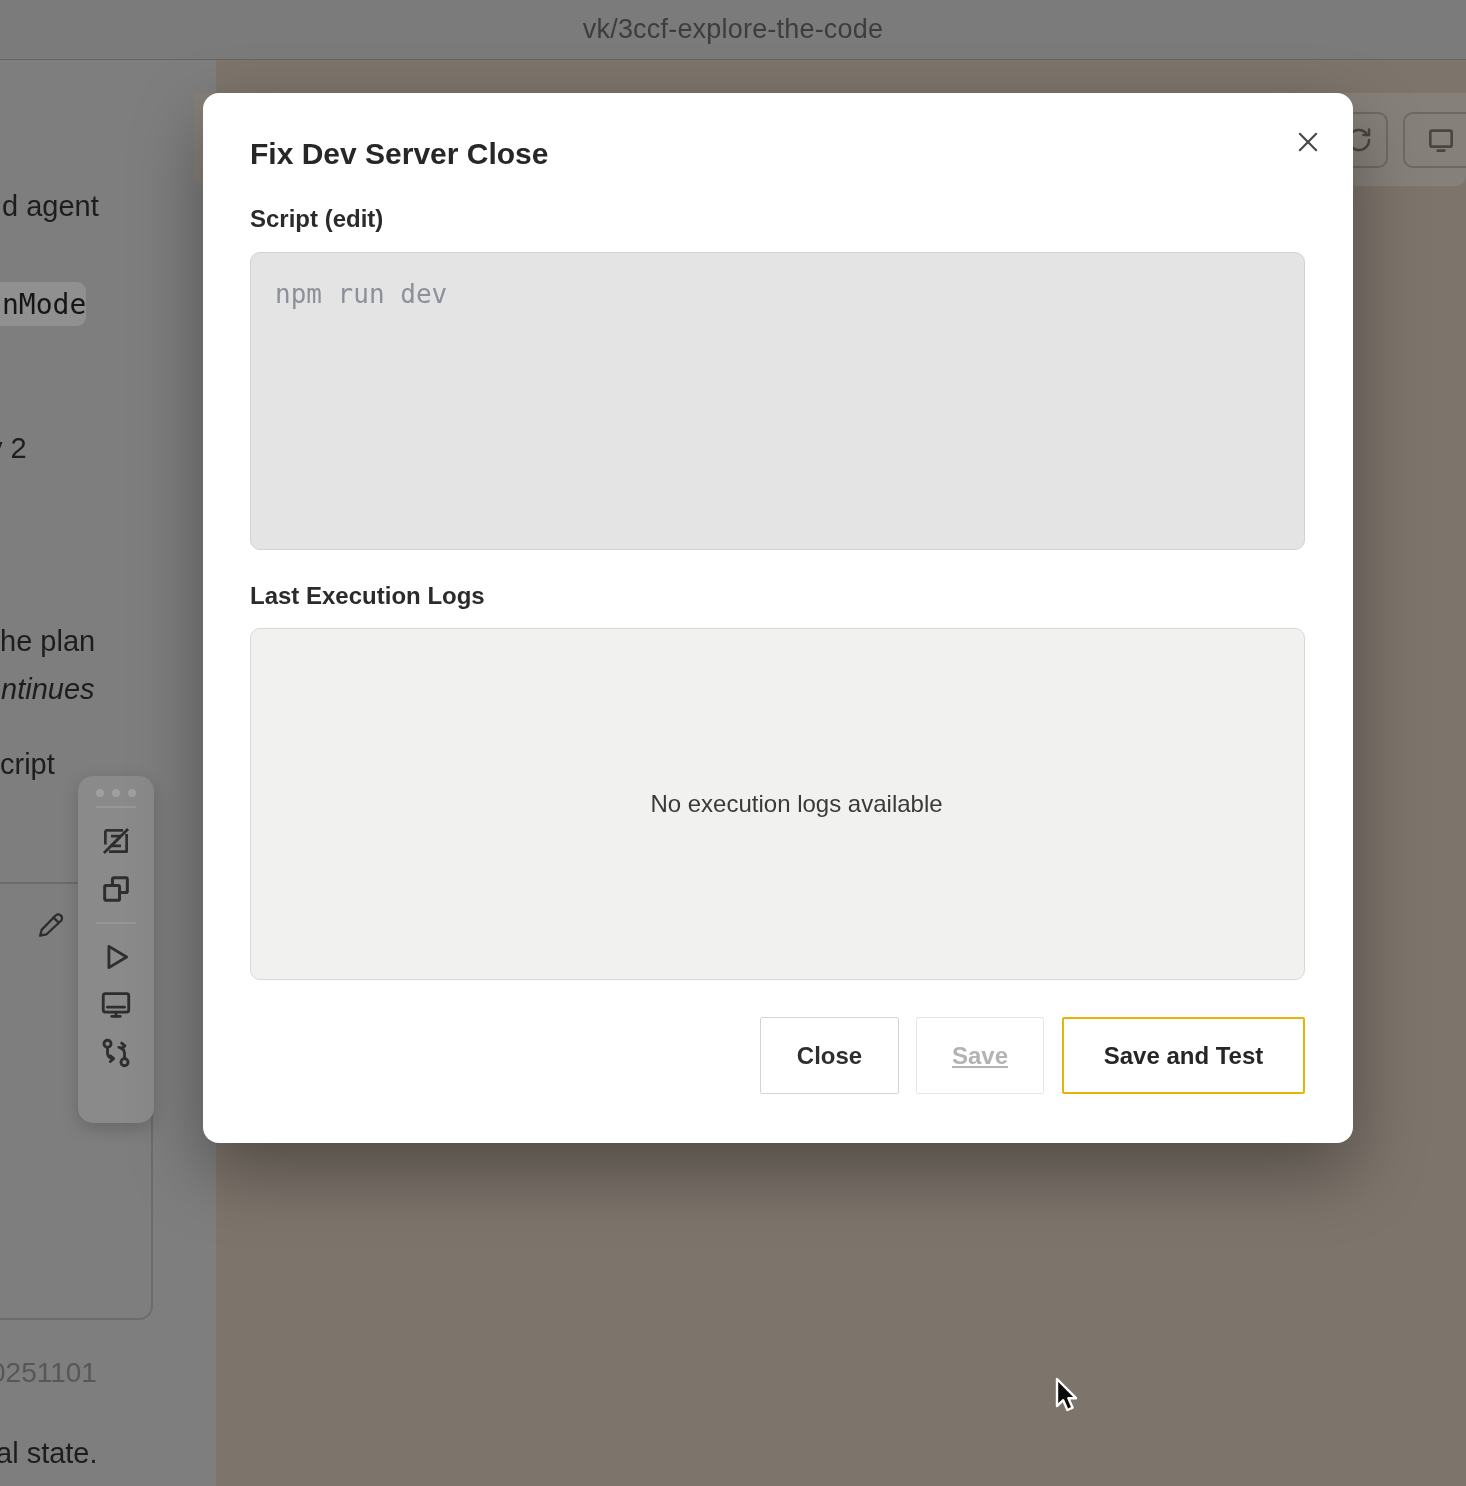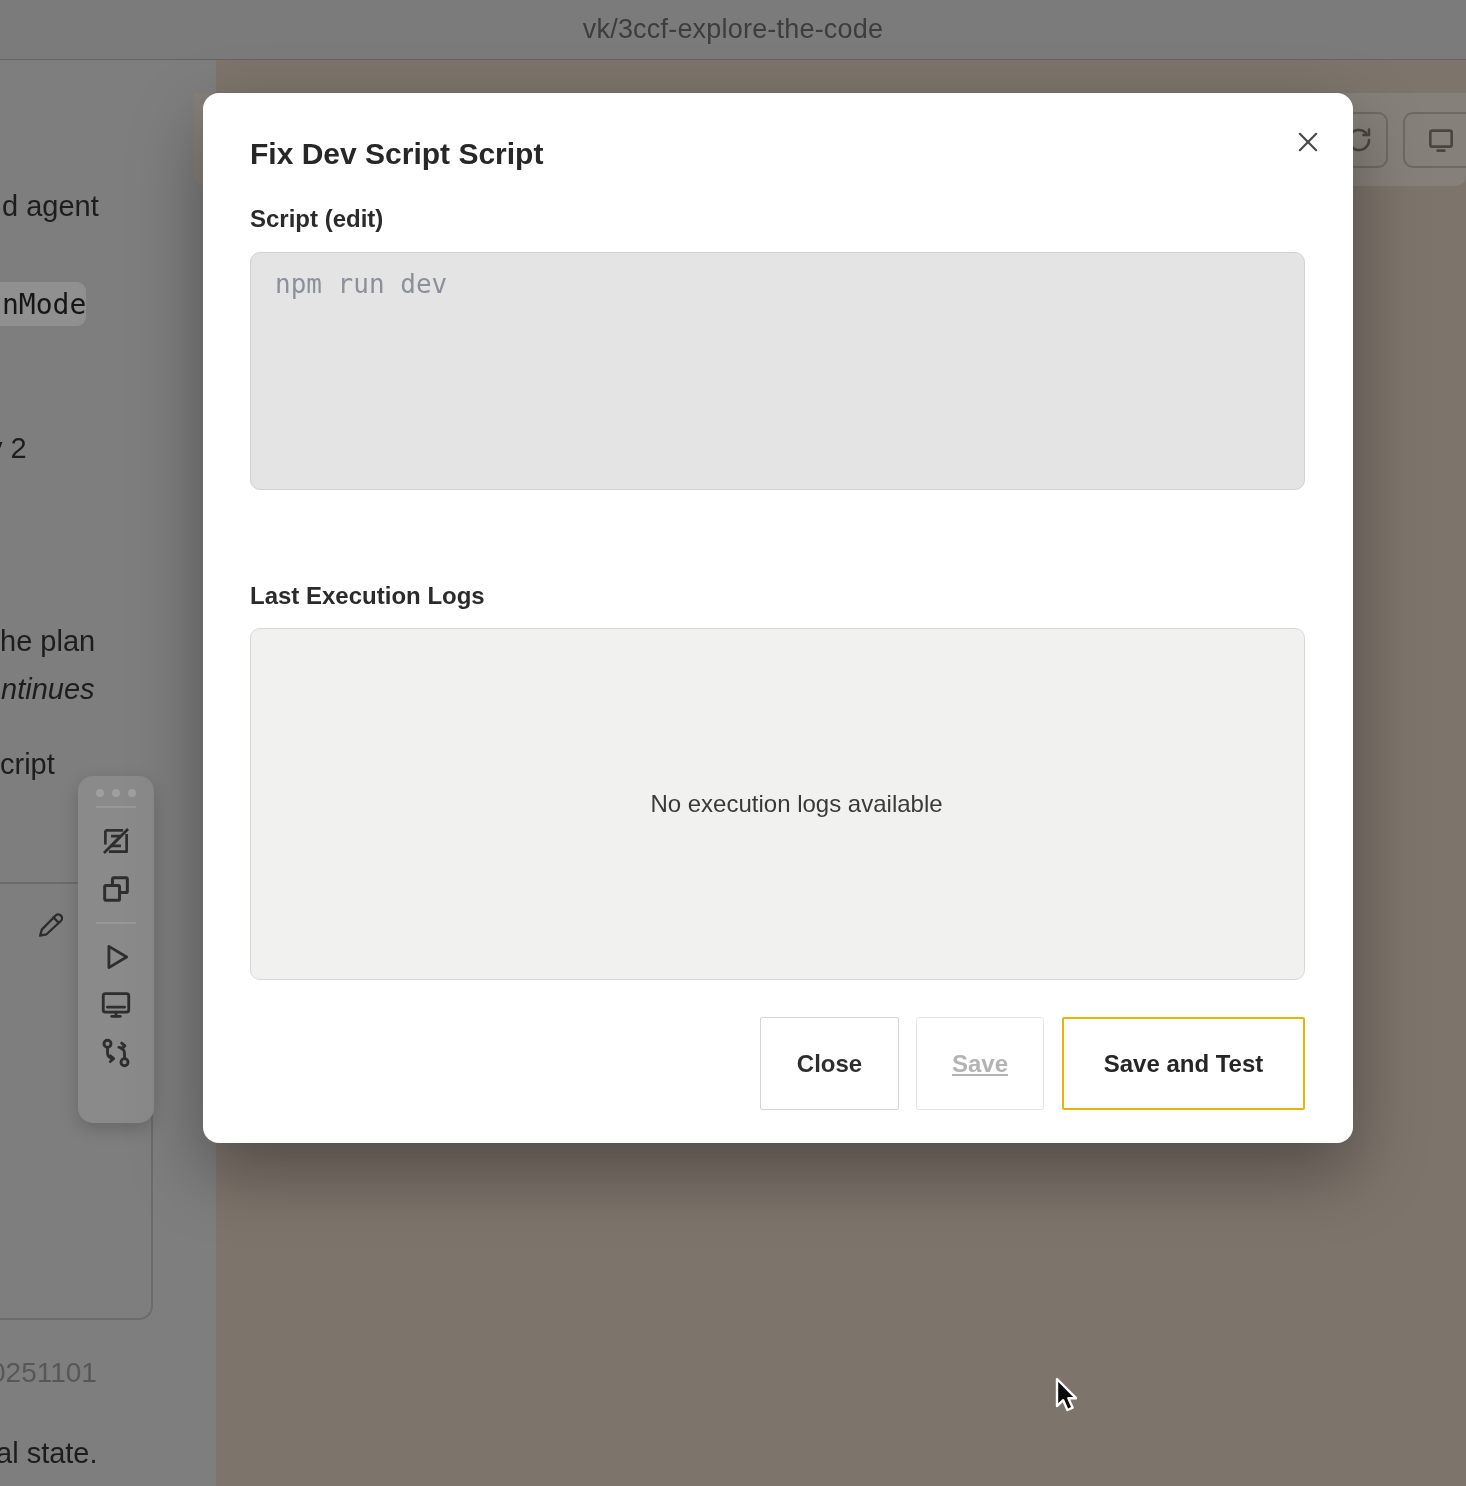--- a/index.html
+++ b/index.html
@@ -52,30 +52,30 @@
 
   
   .modal { position:absolute; left:203px; top:93px; width:1150px; height:1050px;
     background:#ffffff; border-radius:16px; box-shadow:0 28px 70px rgba(0,0,0,.35); }
   .modal-title { position:absolute; left:47px; top:44px; font-size:30px; font-weight:700; color:#272727; }
   .modal-close { position:absolute; left:1088px; top:32px; width:34px; height:34px;
     display:flex; align-items:center; justify-content:center; color:#4a4a4a; cursor:pointer; background:none; border:none; }
   .field-label { position:absolute; left:47px; font-size:24px; font-weight:700; color:#2b2b2b; }
   .label-script { top:112px; }
   .label-logs { top:489px; }
-  .script-area { position:absolute; left:47px; top:159px; width:1055px; height:238px;
+  .script-area { position:absolute; left:47px; top:159px; width:1055px; height:298px;
     background:#e4e4e4; border:1px solid #d2d2d2; border-radius:10px; resize:none;
     font-family:"DejaVu Sans Mono", monospace; font-size:26px; color:#333;
-    padding:16px 24px; outline:none; }
+    padding:26px 24px; outline:none; }
   .script-area::placeholder { color:#8b909a; }
   .logs-box { position:absolute; left:47px; top:535px; width:1055px; height:352px;
     background:#f1f1f0; border:1px solid #d8d8d7; border-radius:10px;
     display:flex; align-items:center; justify-content:center;padding-left:38px; }
   .logs-empty { font-size:24px; color:#3a3a3a; }
-  .btn { position:absolute; top:924px; height:93px; background:#fff;
+  .btn { position:absolute; top:924px; height:77px; background:#fff;
     font-family:"Liberation Sans", sans-serif; font-size:24px; font-weight:700;
     display:flex; align-items:center; justify-content:center; border-radius:2px; cursor:pointer; }
   .btn-close { left:557px; width:139px; border:1px solid #d4d4d4; color:#2e2e2e; }
   .btn-save { left:713px; width:128px; border:1px solid #e6e6e6; color:#b3b3b3; cursor:default;text-decoration:underline; }
   .btn-save-test { left:859px; width:243px; border:2px solid #eab308; color:#262626; }
 
   .cursor { position:absolute; left:1048px; top:1374px; z-index:50; pointer-events:none; }
 </style>
 </head>
 <body>
@@ -167,21 +167,21 @@
     </svg>
   </div>
   <div class="ghost-btn ghost-monitor">
     <svg width="32" height="32" viewBox="0 0 24 24" fill="none" stroke="currentColor" stroke-width="2" stroke-linecap="round" stroke-linejoin="round">
       <rect x="4" y="5" width="16" height="12" rx="1.5"></rect>
       <path d="M9.5 20h5"></path>
     </svg>
   </div>
 
   <div class="modal" role="dialog">
-    <div class="modal-title">Fix Dev Script Script</div>
+    <div class="modal-title">Fix Dev Server Close</div>
     <button class="modal-close" aria-label="Close">
       <svg width="28" height="28" viewBox="0 0 24 24" fill="none" stroke="currentColor" stroke-width="1.9" stroke-linecap="round">
         <path d="M5 5l14 14"></path>
           <path d="M19 5 5 19"></path>
       </svg>
     </button>
 
     <div class="field-label label-script">Script (edit)</div>
     <textarea class="script-area" placeholder="npm run dev" style=""></textarea>
 

